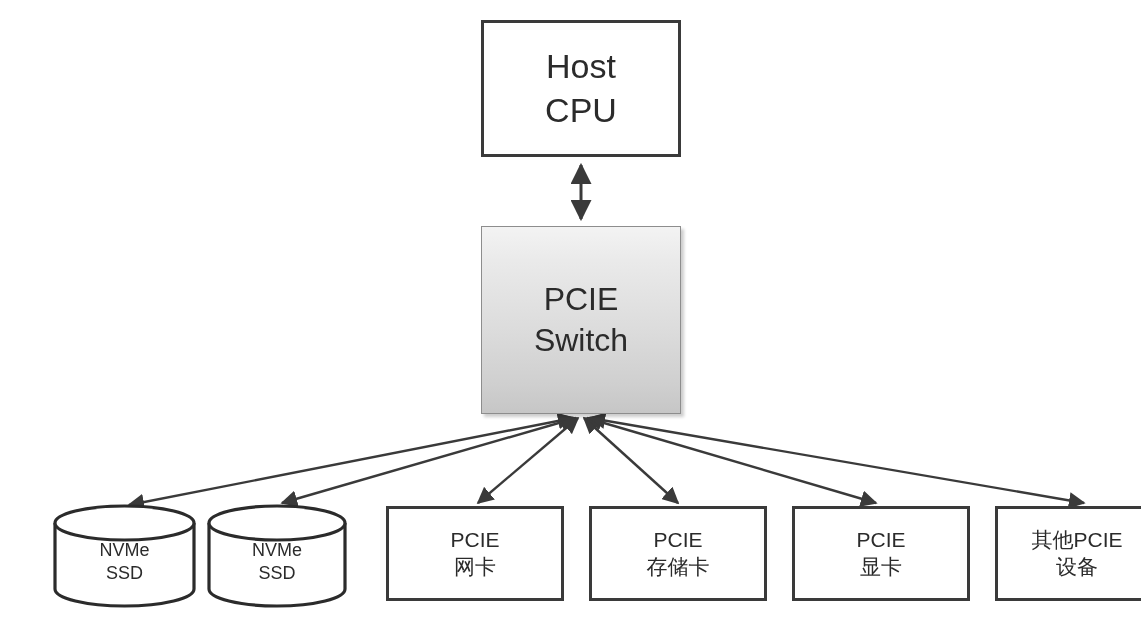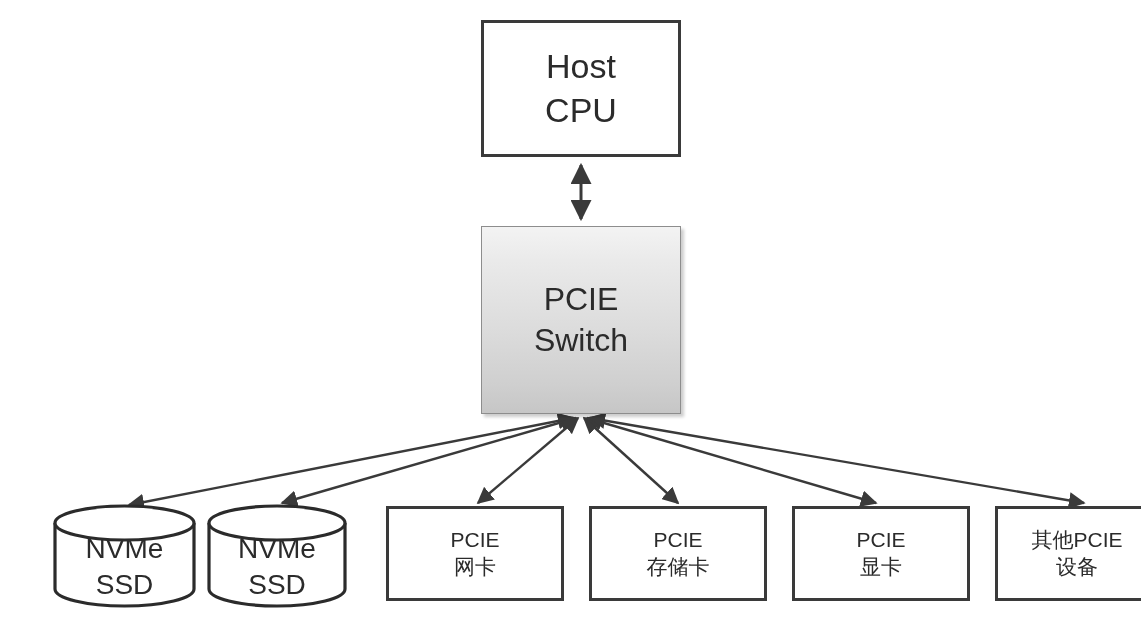--- a/index.html
+++ b/index.html
@@ -86,22 +86,22 @@
   .cyl svg {
     position: absolute;
     left: 0;
     top: 0;
     overflow: visible;
   }
   .cyl .node-label {
     position: absolute;
     left: 0;
     right: 0;
-    top: 28px;
-    font-size: 28px;
+    top: 36px;
+    font-size: 18px;
   }
 
   
   .card {
     position: absolute;
     border: 3px solid #3a3a3a;
     background: #ffffff;
     box-sizing: border-box;
     display: flex;
     align-items: center;

